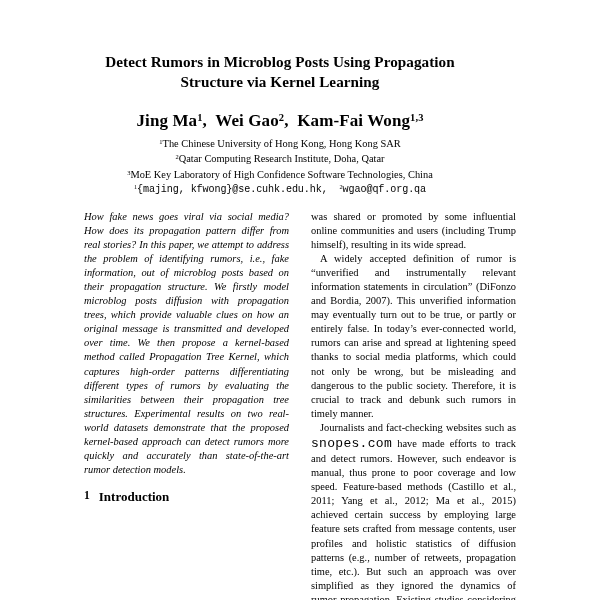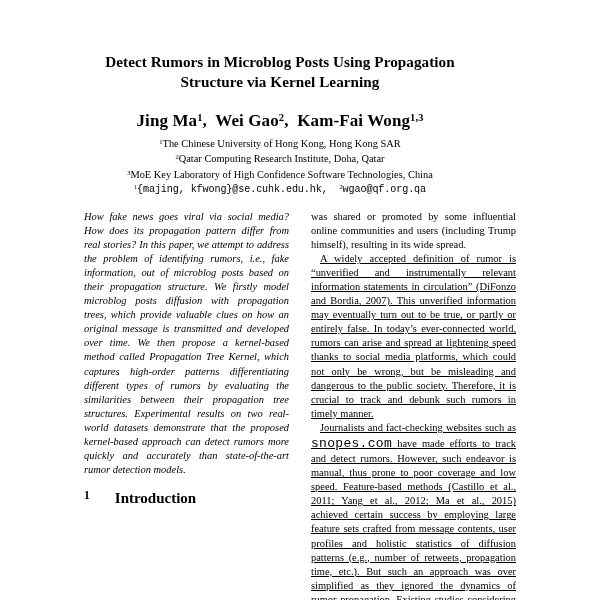--- a/index.html
+++ b/index.html
@@ -79,23 +79,23 @@
     box-sizing: border-box;
     display: flex;
     gap: 22px;
   }
   .col {
     width: 205px;
     flex: 0 0 205px;
   }
 
   .section-head {
-    font-size: 15px;
+    font-size: 13px;
     font-weight: bold;
-    margin: 0 0 6px 16px;
+    margin: 0 0 6px 0;
     line-height: 1.2;
   }
   .abstract-head {
     text-align: center;
     font-size: 11.2px;
     font-weight: bold;
     margin: 0 0 9px 0;
   }
   .section-head-numbered {
     display: flex;
@@ -111,21 +111,20 @@
   p.para {
     margin: 0;
     font-size: 10.45px;
     line-height: 1.345;
     text-align: justify;
     text-justify: inter-word;
     hyphens: manual;
   }
   p.para + p.para {
     text-indent: 9px;
-    text-decoration: underline;
   }
   .abs-para {
     font-size: 10.3px;
     line-height: 1.355;
     font-style: italic;
   }
   .mono {
     font-family: "Liberation Mono", "DejaVu Sans Mono", monospace;
     font-size: 13px;
     letter-spacing: 0.3px;

